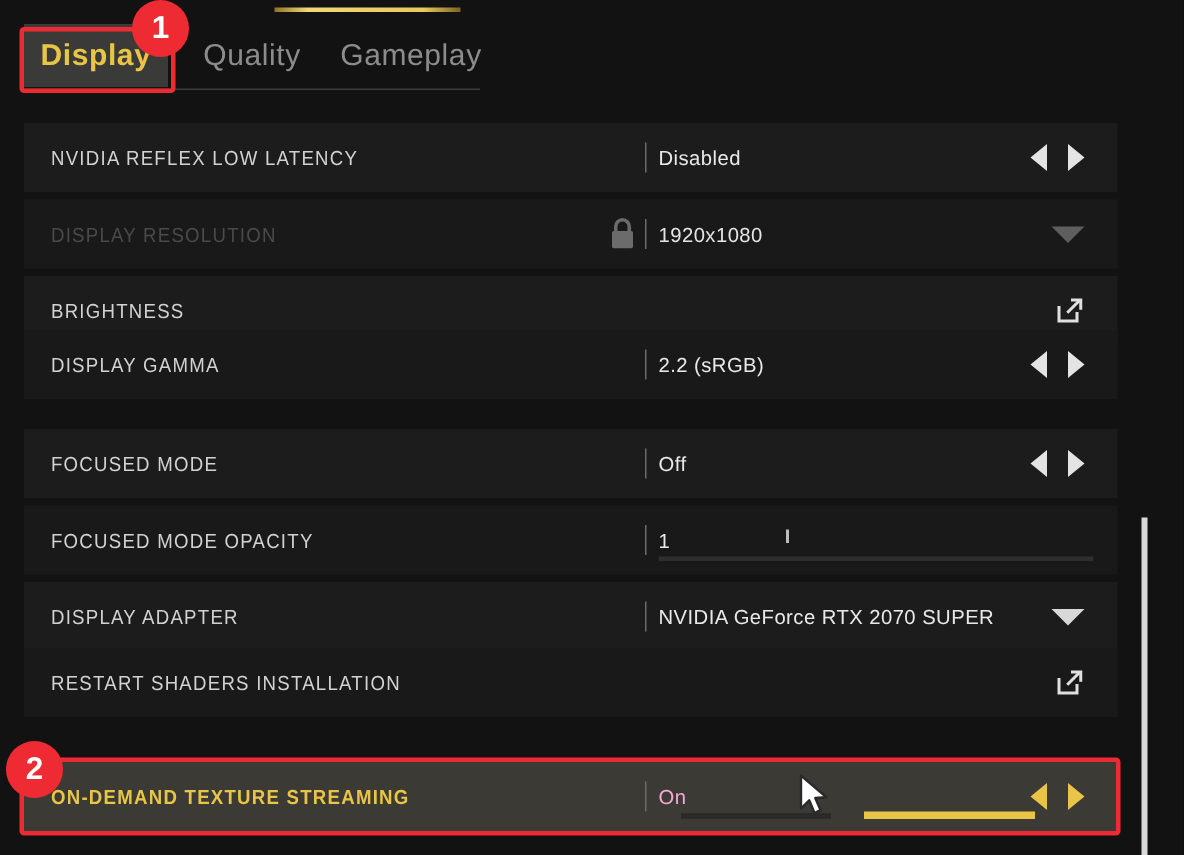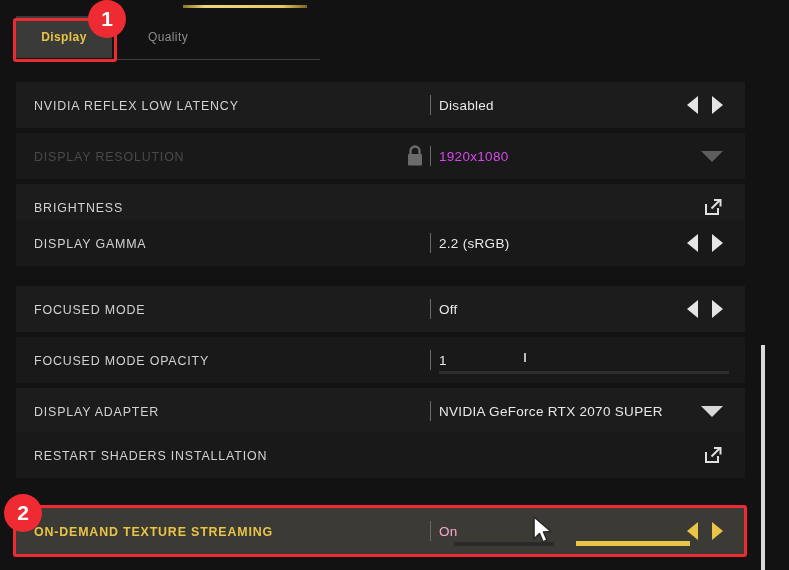--- a/index.html
+++ b/index.html
@@ -16,21 +16,21 @@
   .top-accent {
     position:absolute; left:183px; top:5px; width:124px; height:3px;
     background:linear-gradient(90deg,#8d7526,#f0d878 18%,#e8c95f 80%,#7a6520);
   }
 
   
   .tabbar { position:absolute; left:0; top:16px; width:789px; height:44px; }
   .tab {
     position:absolute; top:0; height:42px;
     display:flex; align-items:center; justify-content:center;
-    font-size:12px; letter-spacing:.4px; color:#8c8c8c;
+    font-size:20px; letter-spacing:.4px; color:#8c8c8c;
     font-family:"Liberation Sans", sans-serif;
   }
   .tab.active { color:#e8c547; background:#3a3a38; font-weight:bold; }
   .tab-display { left:16px; width:96px; }
   .tab-quality { left:125px; width:86px; }
   .tab-gameplay{ left:219px; width:110px; }
   .tabbar-underline {
     position:absolute; left:16px; top:59px; width:304px; height:1px;
     background:#3d3d3d;
   }
@@ -59,21 +59,21 @@
   .vsep {
     position:absolute; left:414px; top:13px; width:1px; height:20px;
     background:#6a6a6a;
   }
   .value {
     position:absolute; left:423px;
     font-size:13.5px; color:#e9e9e9; font-weight:normal;
     letter-spacing:.3px; white-space:nowrap;
     font-family:"Liberation Sans", sans-serif;
   }
-  .value.dim { color:#d946ef; }
+  .value.dim { color:#e5e5e5; }
   .value.accent { color:#f9a8d4; }
 
   
   .value.rightish { left:423px;text-align:right; }
 
   
   .arrows { position:absolute; right:22px; display:flex; gap:14px; align-items:center; }
   .arrow-l, .arrow-r {
     width:0; height:0; border-top:9px solid transparent; border-bottom:9px solid transparent;
   }
@@ -144,20 +144,23 @@
 <div id="app">
 
   <div class="top-accent"></div>
 
   <div class="tabbar">
     <div class="tab tab-display active">
       <span>Display</span>
     </div>
     <div class="tab tab-quality">
       <span>Quality</span>
+    </div>
+    <div class="tab tab-gameplay">
+      <span>Gameplay</span>
     </div>
   </div>
   <div class="tabbar-underline"></div>
 
   <div class="list">
 
     <div class="row" style="top:0px;">
       <span class="label">NVIDIA REFLEX LOW LATENCY</span>
       <span class="vsep"></span>
       <span class="value">Disabled</span>

